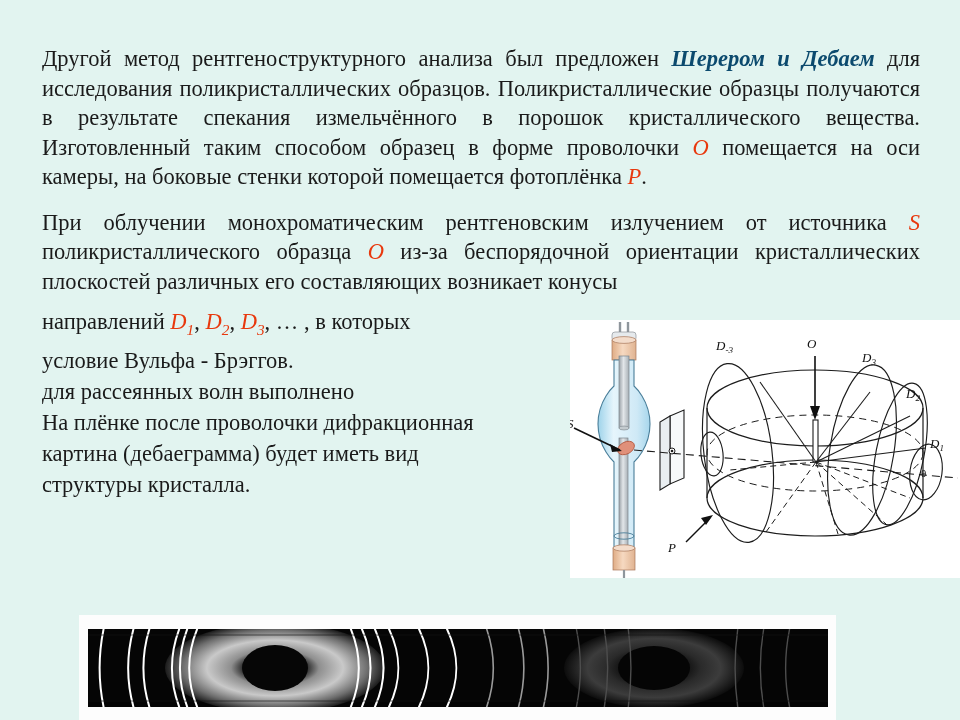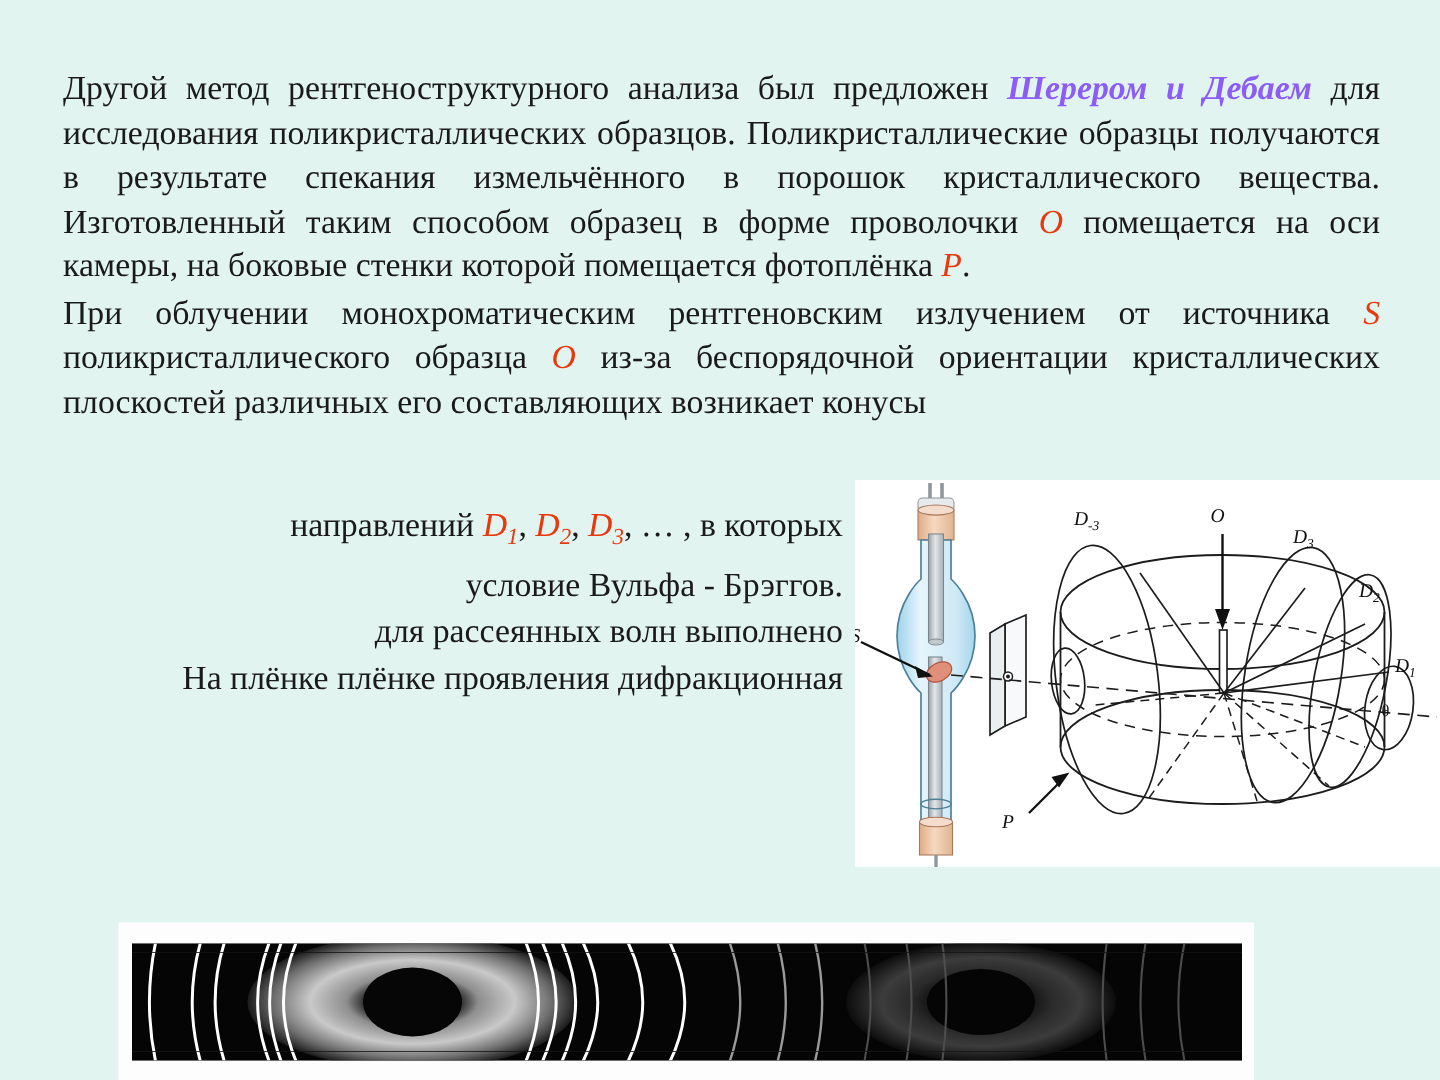--- a/index.html
+++ b/index.html
@@ -28,46 +28,45 @@
     color: #1a1a1a;
     font-size: 22.5px;
     line-height: 29.5px;
     text-align: justify;
     text-justify: inter-word;
     text-indent: 0;
   }
   .para.p1 { width: 878px; }
   .para.p2 {
     width: 878px;
-    margin-top: 2px;
+    margin-top: 16px;
     padding-left: 0;
   }
 
   .hl {
-    color: #8b5cf6;
+    color: #0c4a6e;
     font-weight: bold;
     font-style: italic;
   }
   .sym {
     color: #e8380d;
     font-style: italic;
     font-weight: normal;
   }
   .sym sub {
     font-size: 0.68em;
     font-style: italic;
   }
 
   
   #lines-block {
     position: absolute;
     left: 42px;
-    top: 334px;
+    top: 306px;
     width: 520px;
-    text-align: right;
   }
   .tline {
     color: #1a1a1a;
     font-size: 22.5px;
     line-height: 31px;
     white-space: nowrap;
   }
 
   
   #diagram-panel {
@@ -111,21 +110,23 @@
   <p class="para p1"><span>Другой метод рентгеноструктурного анализа был предложен </span><span class="hl">Шерером и Дебаем</span><span> для исследования поликристаллических образцов. Поликристаллические образцы получаются в результате спекания измельчённого в порошок кристаллического вещества. Изготовленный таким способом образец в форме проволочки </span><span class="sym">O</span><span> помещается на оси камеры, на боковые стенки которой помещается фотоплёнка </span><span class="sym">P</span><span>.</span></p>
 
   <p class="para p2"><span>При облучении монохроматическим рентгеновским излучением от источника </span><span class="sym">S</span><span> поликристаллического образца </span><span class="sym">O</span><span> из-за беспорядочной ориентации кристаллических плоскостей различных его составляющих возникает конусы</span></p>
 </div>
 
 <div id="lines-block">
   <div class="tline"><span>направлений </span><span class="sym"><span>D</span><sub>1</sub></span><span>, </span><span class="sym"><span>D</span><sub>2</sub></span><span>, </span><span class="sym"><span>D</span><sub>3</sub></span><span>, … , в которых</span></div>
 
   <div class="tline"> условие Вульфа - Брэггов.</div>
   <div class="tline">для рассеянных волн выполнено</div>
-  <div class="tline">На плёнке плёнке проявления дифракционная</div>
+  <div class="tline">На плёнке после проволочки дифракционная</div>
+  <div class="tline">картина (дебаеграмма) будет иметь вид</div>
+  <div class="tline">структуры кристалла.</div>
 </div>
 
 <div id="diagram-panel">
   <svg width="390" height="258" viewBox="0 0 390 258" xmlns="http://www.w3.org/2000/svg">
     <defs>
       <linearGradient id="glassGrad" x1="0" y1="0" x2="1" y2="0">
         <stop offset="0%" stop-color="#a9d9ee"></stop>
         <stop offset="35%" stop-color="#ddf1fa"></stop>
         <stop offset="70%" stop-color="#eff9fd"></stop>
         <stop offset="100%" stop-color="#bfe2f2"></stop>

